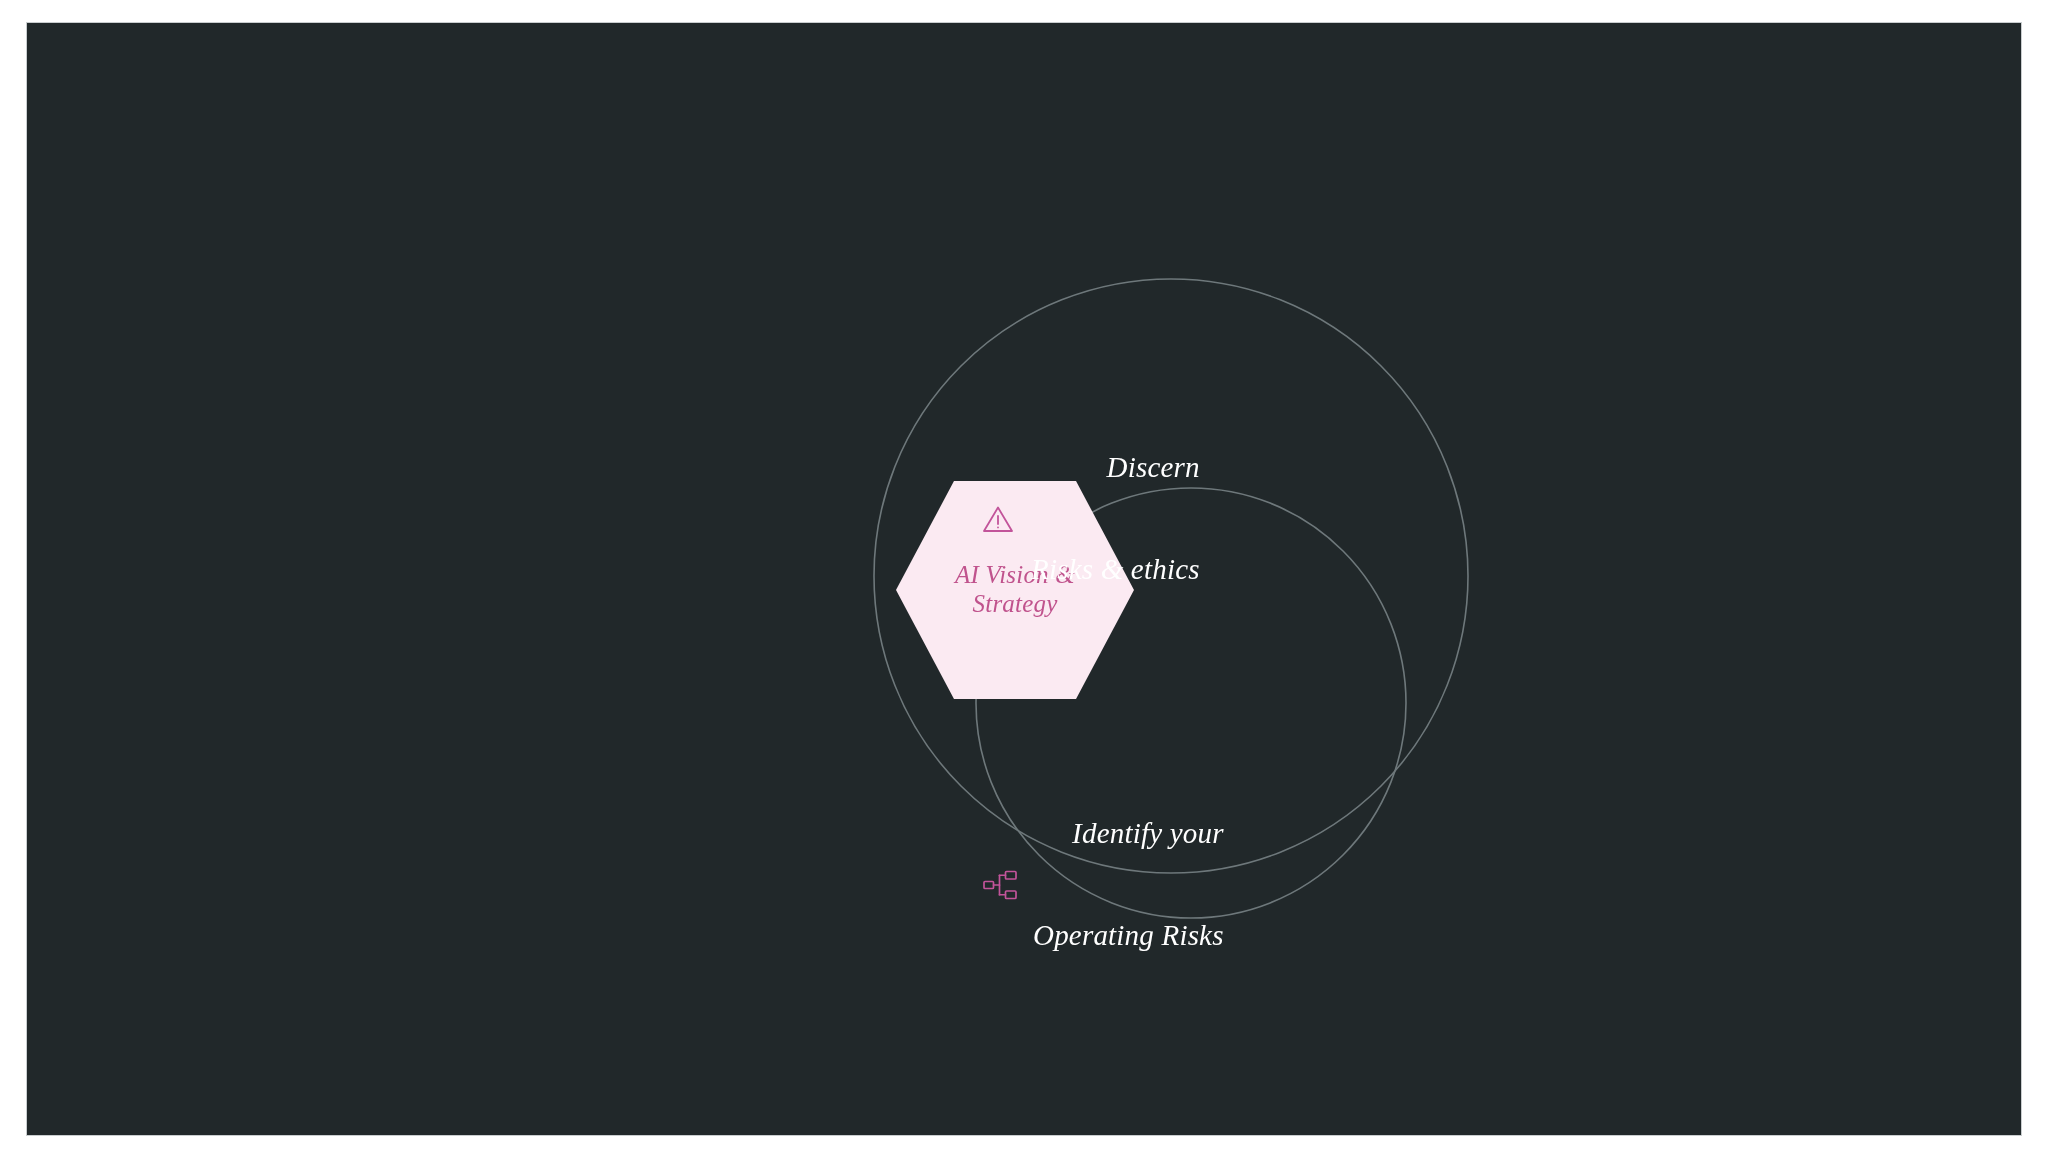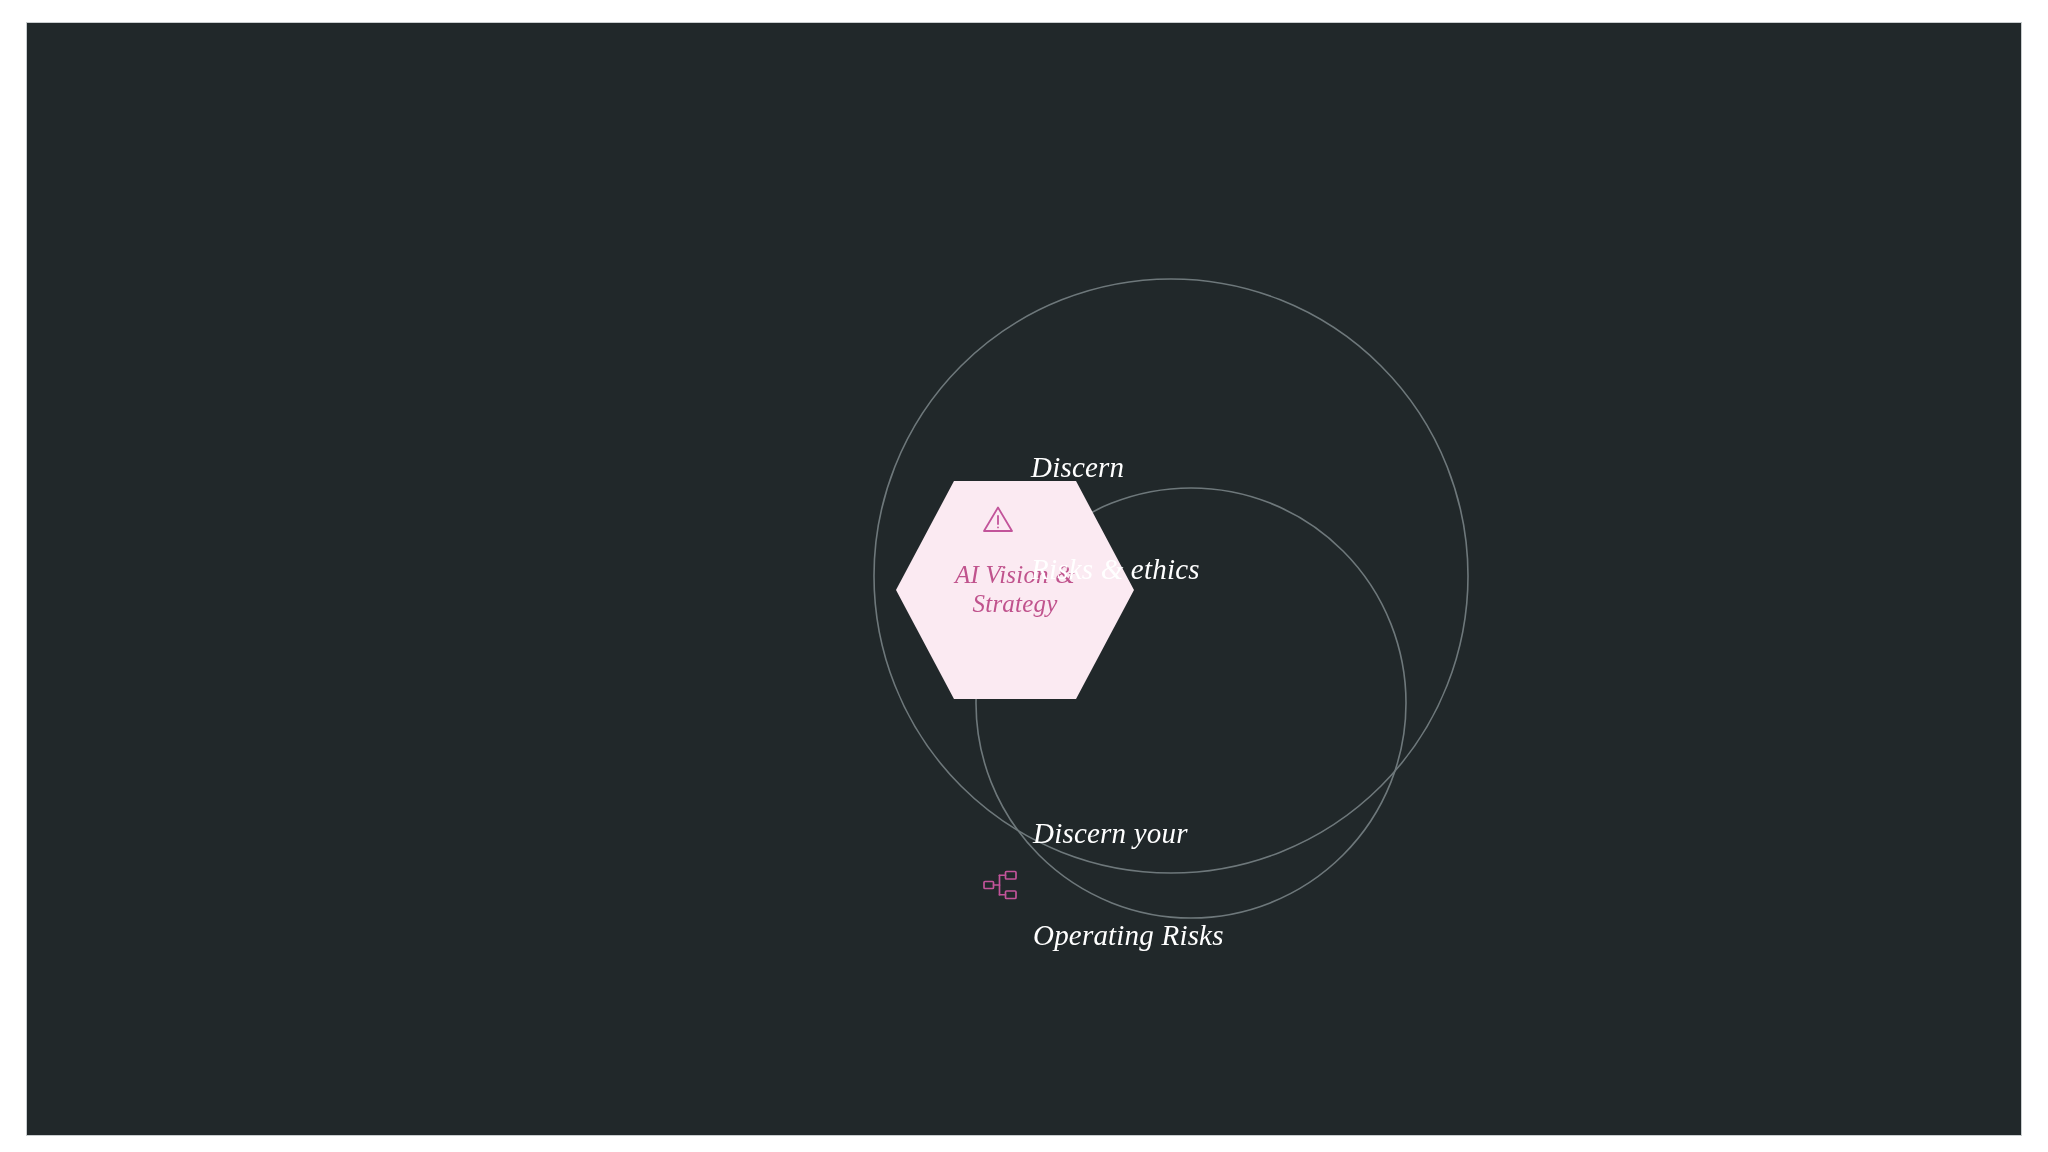--- a/index.html
+++ b/index.html
@@ -65,20 +65,21 @@
     text-anchor: middle;
     letter-spacing: 0.2px;
   }
 
   
   .callout {
     position: absolute;
     display: flex;
     align-items: center;
     gap: 14px;
+    text-align: right;
   }
 
   .callout-icon {
     width: 38px;
     height: 38px;
     flex: 0 0 38px;
     display: block;
   }
 
   .callout-icon svg {
@@ -160,19 +161,19 @@
           <rect x="24.5" y="25" width="10.5" height="7.5" rx="1"></rect>
 
           <line x1="12.5" y1="19" x2="18.5" y2="19"></line>
           <line x1="18.5" y1="9.25" x2="18.5" y2="28.75"></line>
           <line x1="18.5" y1="9.25" x2="24.5" y2="9.25"></line>
           <line x1="18.5" y1="28.75" x2="24.5" y2="28.75"></line>
         </svg>
       </span>
 
       <span class="callout-text">
-        <span class="callout-line-1">Discern your</span>
+        <span class="callout-line-1">Identify your</span>
         <span class="callout-line-2">Operating Risks</span>
       </span>
     </div>
 
   </div>
 </div>
 
 </body></html>

